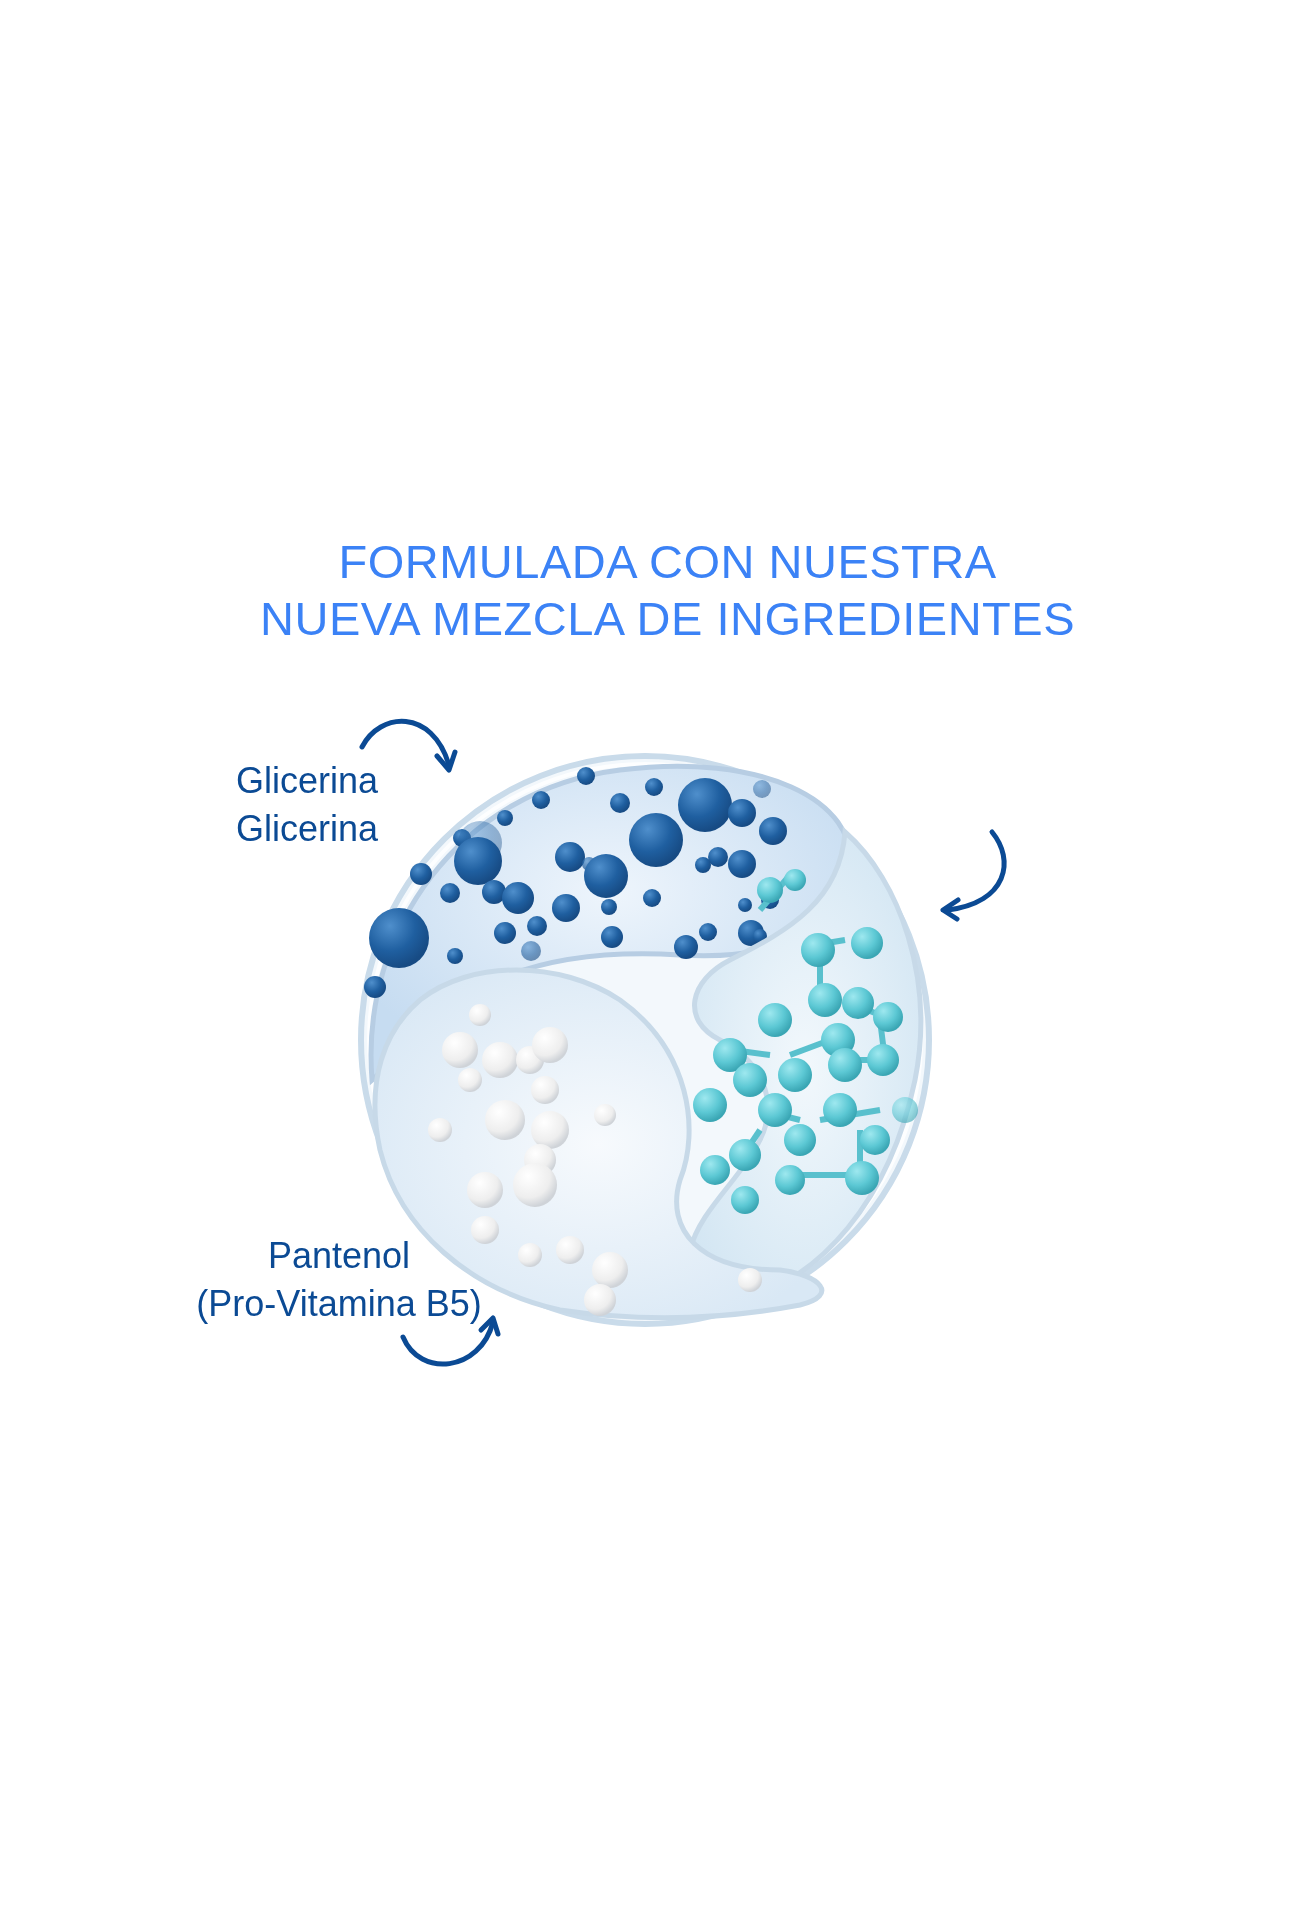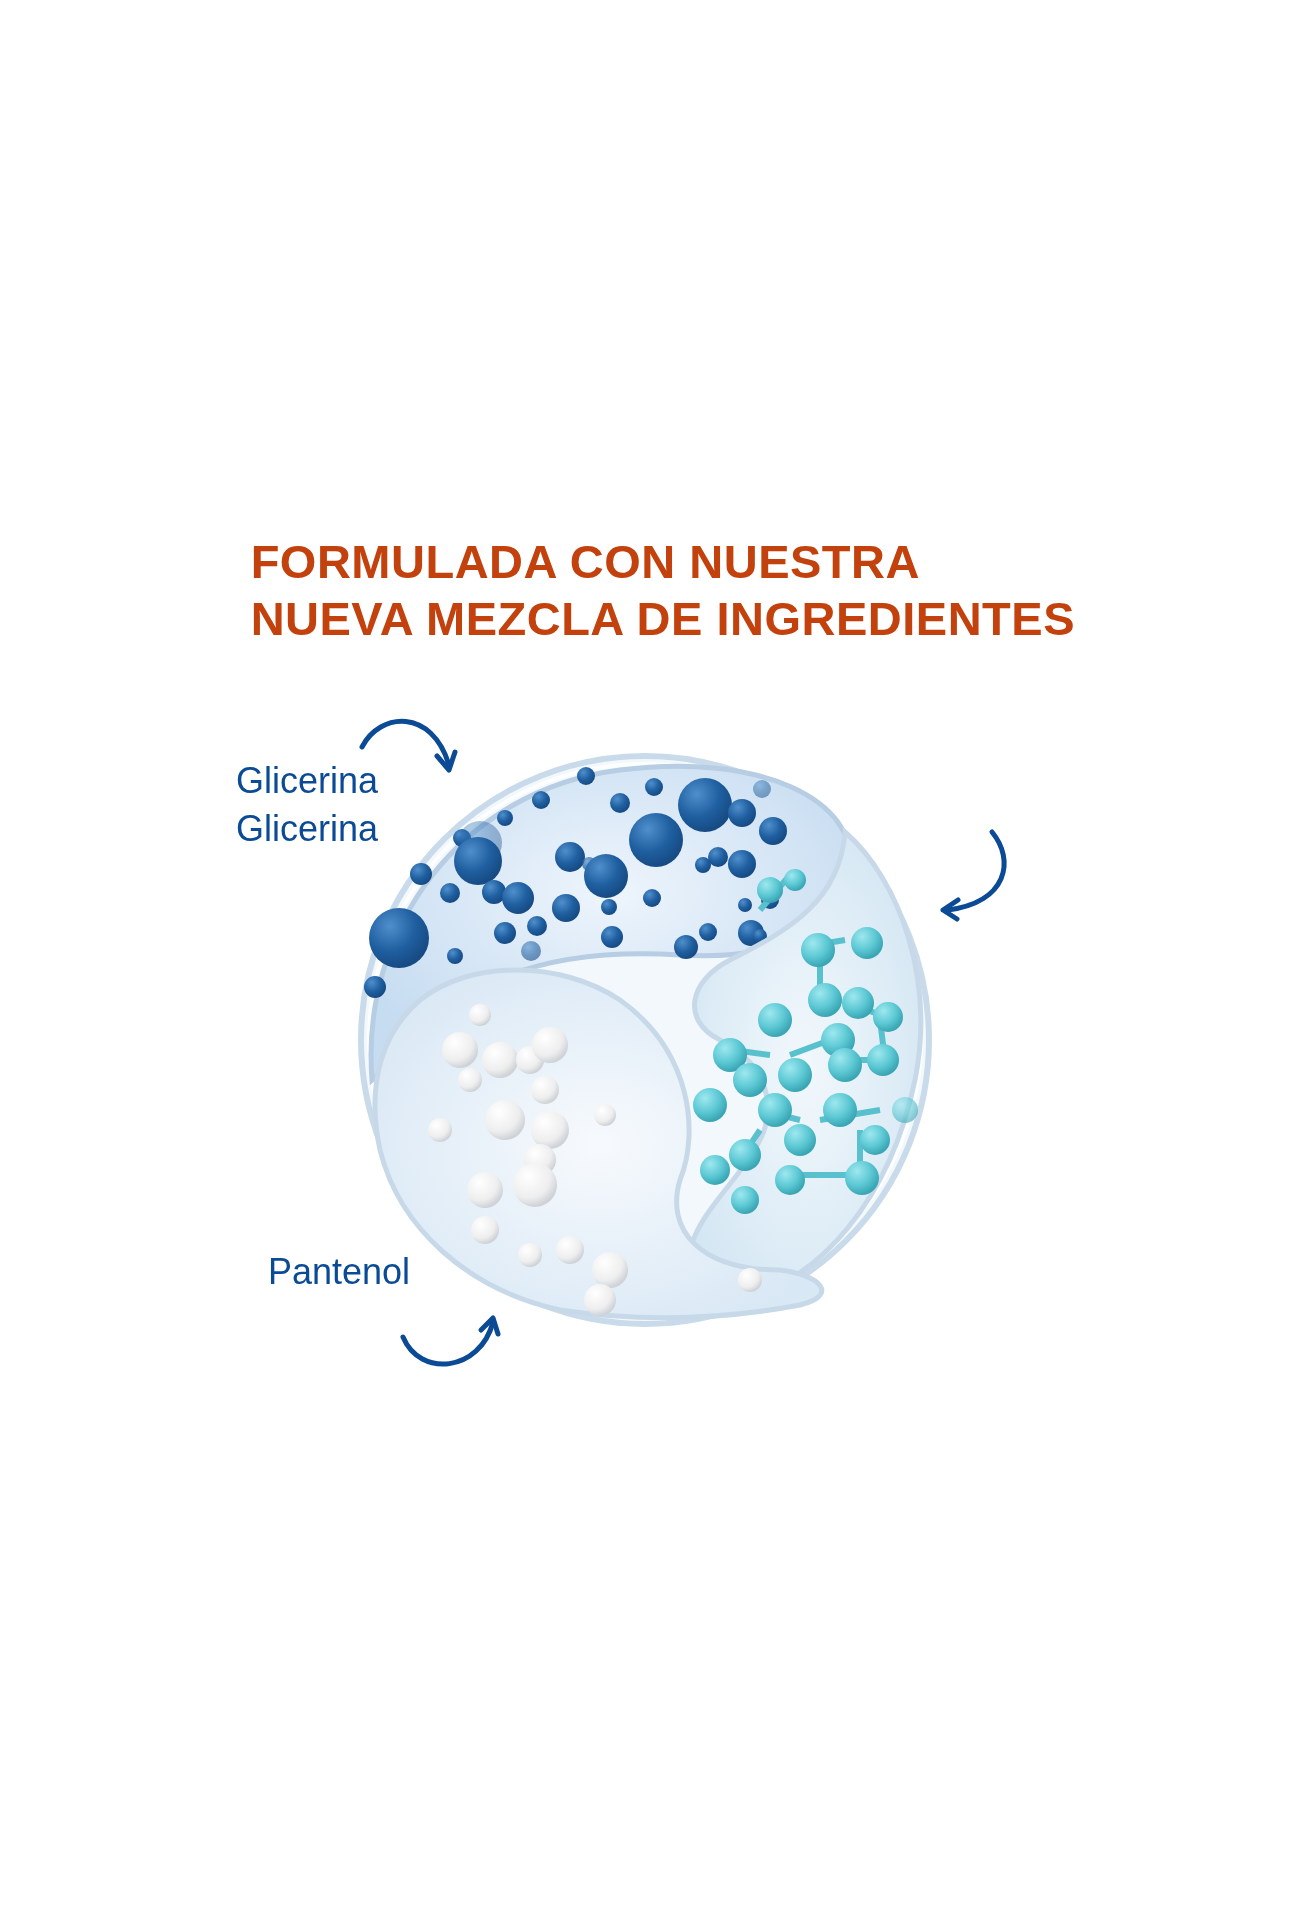--- a/index.html
+++ b/index.html
@@ -1,22 +1,22 @@
 <!DOCTYPE html>
 <html><head>
 <meta charset="utf-8">
 <style>
   html, body { margin:0; padding:0; background:#ffffff; }
   body { width:1290px; height:1920px; position:relative; overflow:hidden; font-family:"Liberation Sans", "DejaVu Sans", sans-serif; }
-  .title { position:absolute; right:215px; top:533px; text-align:left; color:#c2410c; font-size:47px; line-height:57px; letter-spacing:0.5px; font-weight:bold; white-space:nowrap; }
+  .title { position:absolute; right:215px; top:533px; text-align:center; color:#3b82f6; font-size:47px; line-height:57px; letter-spacing:0.5px; font-weight:normal; white-space:nowrap; }
   .title div { display:block; }
   .label { position:absolute; color:#0b4a94; font-size:36px; line-height:48px; white-space:nowrap; }
   .label-glicerina { left:236px; top:757px; text-align:left; width:180px; }
   .label-niacinamida { left:852px; top:725px; text-align:center; width:246px; }
-  .label-pantenol { left:183px; top:1232px; text-align:center; width:312px;margin-top:16px; }
+  .label-pantenol { left:183px; top:1232px; text-align:center; width:312px; }
   .illus { position:absolute; left:0; top:0; width:1290px; height:1920px; }
 </style>
 </head>
 <body>
 
 <div class="title">
   <div>FORMULADA CON NUESTRA</div>
   <div>NUEVA MEZCLA DE INGREDIENTES</div>
 </div>
 
@@ -192,13 +192,14 @@
 <div class="label label-glicerina">
   <div>Glicerina</div>
   <div>Glicerina</div>
 </div>
 
 <div class="label label-niacinamida">
 </div>
 
 <div class="label label-pantenol">
   <div>Pantenol</div>
+  <div>(Pro-Vitamina B5)</div>
 </div>
 
 </body></html>

